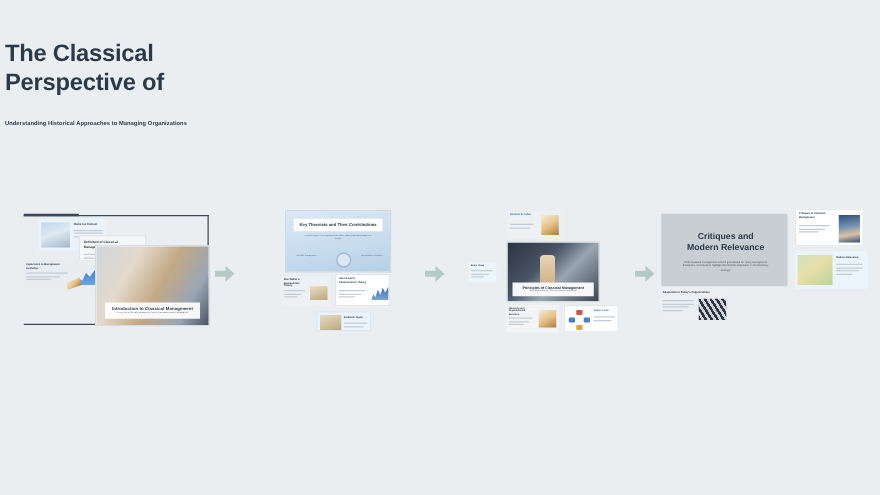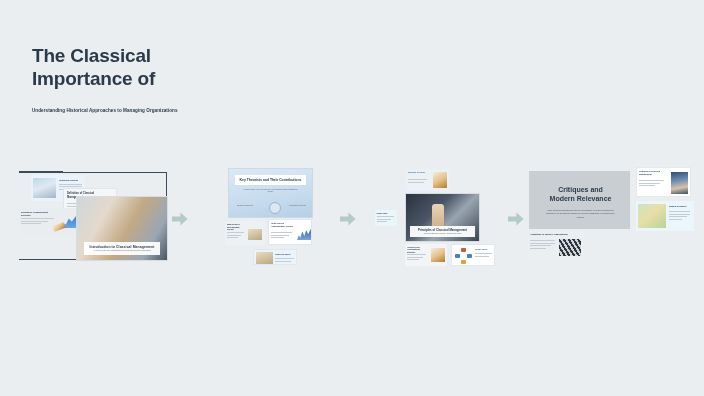--- a/index.html
+++ b/index.html
@@ -5,21 +5,21 @@
   html,body{margin:0;padding:0;}
   body{
     width:704px;height:396px;
     background:#ebeef0;
     font-family:"Liberation Sans",sans-serif;
     overflow:hidden;position:relative;
   }
   #canvas{position:absolute;inset:0;}
 
   
-  #title-block{position:absolute;left:32px;top:32px;width:230px;margin-top:12px;}
+  #title-block{position:absolute;left:4px;top:32px;width:230px;}
   #title-block h1{
     margin:0;font-size:19px;line-height:1.22;font-weight:bold;
     color:#2b3a4a;letter-spacing:-0.2px;
   }
   #subtitle{
     margin-top:18px;font-size:4.6px;font-weight:bold;color:#2b3a4a;
     letter-spacing:0.05px;
   }
 
   
@@ -59,21 +59,21 @@
   .tinytext{font-size:1.6px;color:#5d6b78;line-height:1.5;}
 </style>
 </head>
 <body>
 
 <div id="canvas">
 
   <div id="title-block">
     <h1>
       <span>The Classical</span><br>
-      <span>Importance of</span><br>
+      <span>Perspective of</span><br>
     </h1>
     <div id="subtitle">Understanding Historical Approaches to Managing Organizations</div>
   </div>
 
   <div id="frame1"></div>
   <div id="frame1-cap"></div>
 
   <div class="cluster" style="left:0;top:160px;width:190px;height:110px;">
 
     <div class="card" style="left:31px;top:15px;width:54px;height:26px;background:#eaf2fb;">

